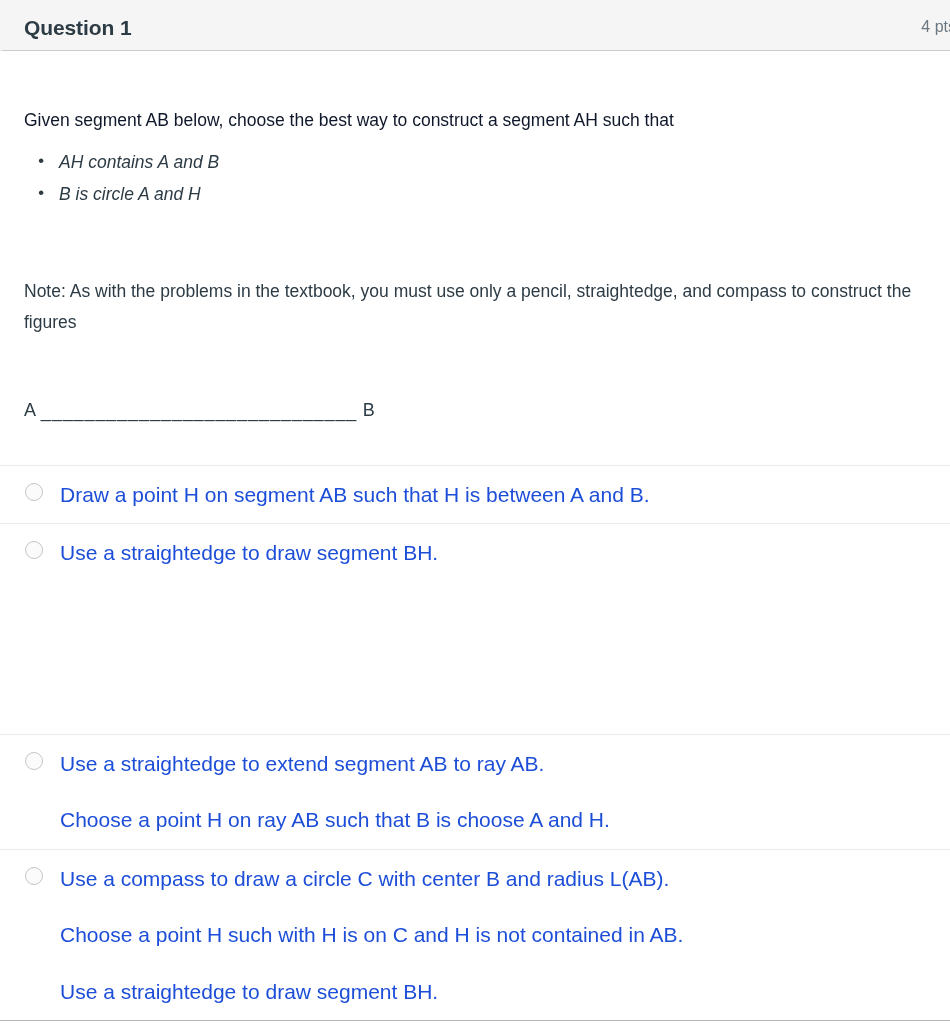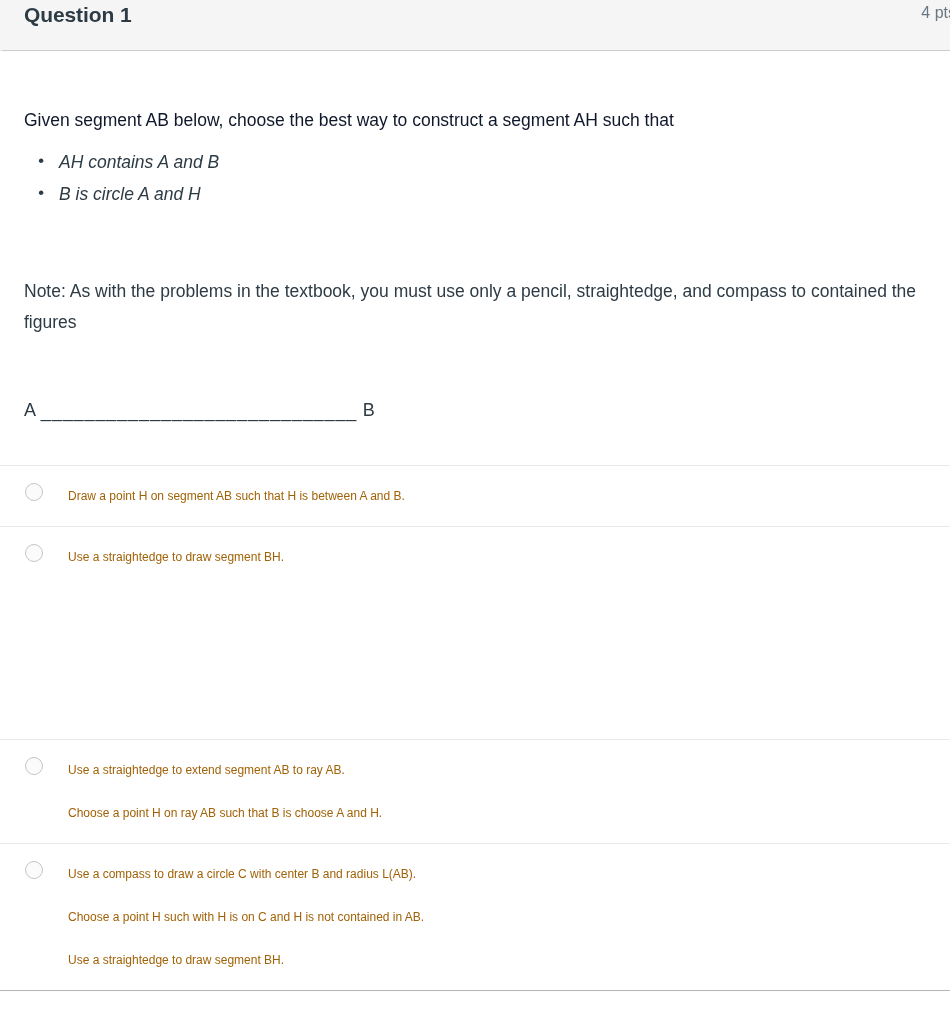--- a/index.html
+++ b/index.html
@@ -18,21 +18,21 @@
 
   
   .q-header {
     box-sizing: border-box;
     width: 950px;
     height: 51px;
     background: #f5f5f5;
     border-bottom: 1px solid #c7cdd1;
     border-left: 3px solid #f5f5f5;
     display: flex;
-    align-items: flex-start;
+    align-items: center;
     justify-content: space-between;
     padding: 4px 0 0 21px;
   }
   .q-title {
     font-size: 21px;
     font-weight: bold;
     color: #2d3b45;
     letter-spacing: -0.1px;
     line-height: 1;
   }
@@ -126,24 +126,24 @@
     border: 1px solid #c2c6ca;
     border-radius: 50%;
     background: #fbfbfb;
     margin-top: 4px;
     margin-right: 17px;
   }
   .answer-text {
     flex: 1 1 auto;
   }
   .answer-text p {
-    margin: 8px;
-    font-size: 12px;
+    margin: 0;
+    font-size: 21px;
     line-height: 1.5;
-    color: #a16207;
+    color: #1d4ed8;
   }
   .answer-text p + p {
     margin-top: 25px;
   }
   .blank-media {
     height: 152px;
   }
 </style>
 </head>
 <body>
@@ -155,21 +155,21 @@
 
 <div class="q-body">
 
   <p class="q-prompt">Given segment AB below, choose the best way to construct a segment AH such that</p>
 
   <ul class="q-list">
     <li>AH contains A and B</li>
     <li>B is circle A and H</li>
   </ul>
 
-  <p class="q-note">Note: As with the problems in the textbook, you must use only a pencil, straightedge, and compass to contained the figures</p>
+  <p class="q-note">Note: As with the problems in the textbook, you must use only a pencil, straightedge, and compass to construct the figures</p>
 
   <div class="figure">
     <span class="figure-line"><span>A</span> <span class="seg-dashes">_____________________________</span> <span>B</span></span>
   </div>
 
 </div>
 
 <div class="answers">
 
   <div class="answer">

